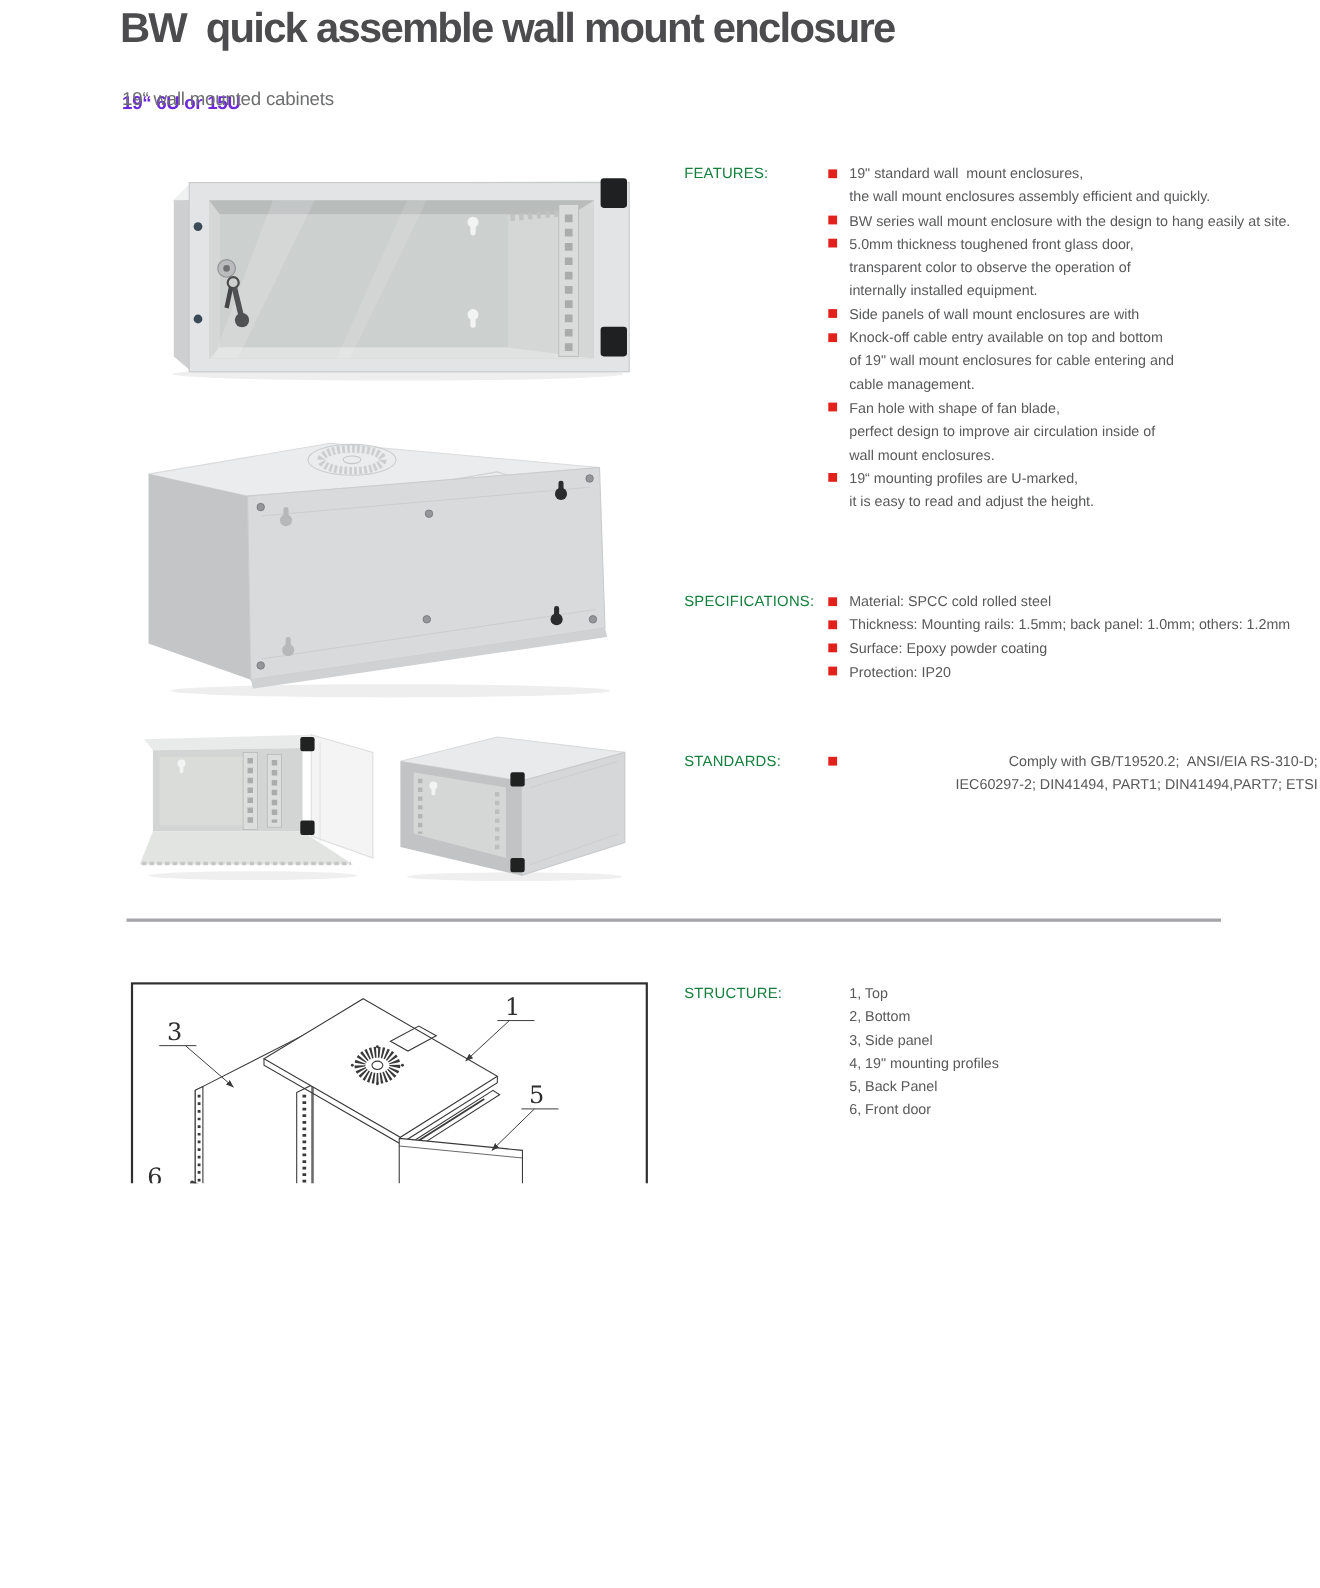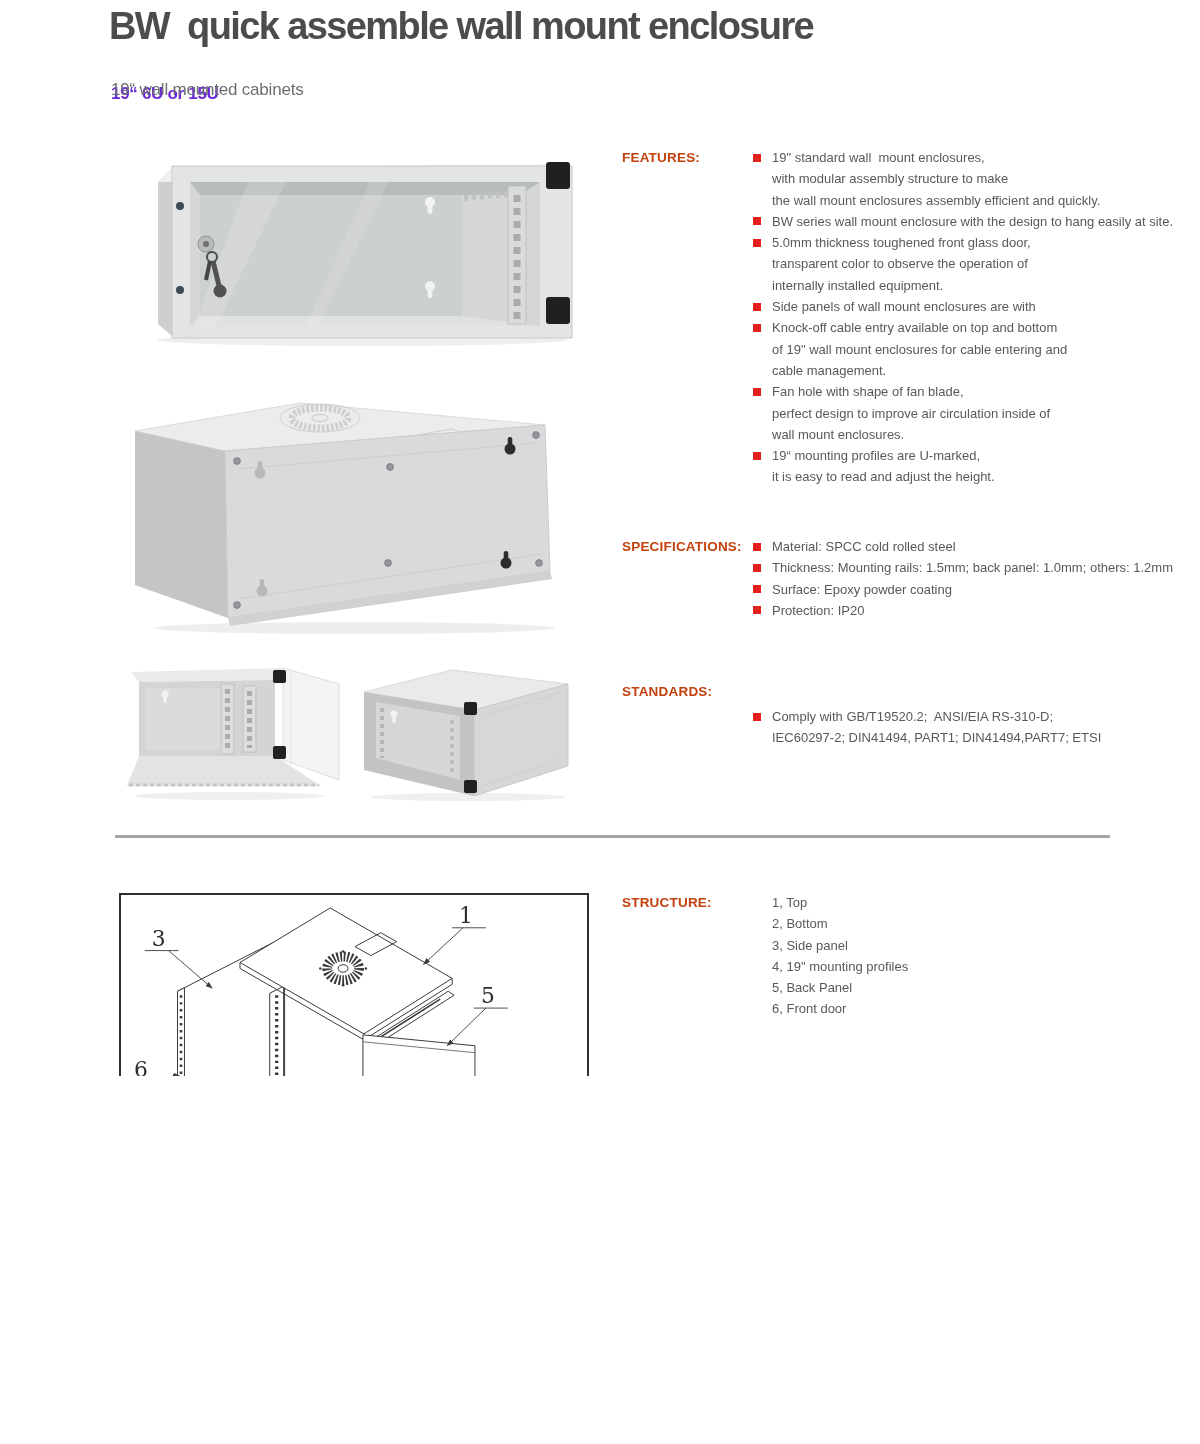--- a/index.html
+++ b/index.html
@@ -17,21 +17,21 @@
     position:absolute; left:111px; top:56px;
     font-size:17px; font-weight:bold; color:#6d28d9; letter-spacing:-0.3px; white-space:pre;margin-top:28px;
   }
   .category {
     position:absolute; left:111px; top:80px;
     font-size:17px; color:#6d6e70; letter-spacing:-0.2px; white-space:pre;
   }
   .photo { position:absolute; }
   .sec-label {
     position:absolute; left:622px;
-    font-size:13.5px; font-weight:bold; color:#c2410c; letter-spacing:0.2px; line-height:21.3px;
+    font-size:13.5px; font-weight:normal; color:#15803d; letter-spacing:0.2px; line-height:21.3px;
     white-space:pre;
   }
   .list { position:absolute; left:753px; width:445px; color:#58595b; font-size:13px; }
   .item { position:relative; padding-left:19px; }
   .item .bullet {
     position:absolute; left:0; top:6.5px; width:8px; height:8px; background:#e2211c;
   }
   .tline { line-height:21.3px; white-space:pre; }
   .divider-mid {
     position:absolute; left:115px; top:835px; width:995px; height:3px; background:#a4a6a9;
@@ -176,21 +176,20 @@
     </g>
   </svg>
 
   <div class="sec-label" style="top:147px;">FEATURES:</div>
   <div class="list" style="top:147px;">
 
       <div class="item">
         <span class="bullet"></span>
         <div>
           <div class="tline">19" standard wall  mount enclosures,</div>
-          <div class="tline">with modular assembly structure to make</div>
           <div class="tline">the wall mount enclosures assembly efficient and quickly.</div>
         </div>
       </div>
 
       <div class="item">
         <span class="bullet"></span>
         <div>
           <div class="tline">BW series wall mount enclosure with the design to hang easily at site.</div>
         </div>
       </div>
@@ -265,21 +264,21 @@
 
       <div class="item">
         <span class="bullet"></span>
         <div>
           <div class="tline">Protection: IP20</div>
         </div>
       </div>
     </div>
 
   <div class="sec-label" style="top:681px;">STANDARDS:</div>
-  <div class="list" style="top:706px;">
+  <div class="list" style="top:681px;text-align:right;">
 
       <div class="item">
         <span class="bullet"></span>
         <div>
           <div class="tline">Comply with GB/T19520.2;  ANSI/EIA RS-310-D;</div>
           <div class="tline">IEC60297-2; DIN41494, PART1; DIN41494,PART7; ETSI</div>
         </div>
       </div>
     </div>
 

